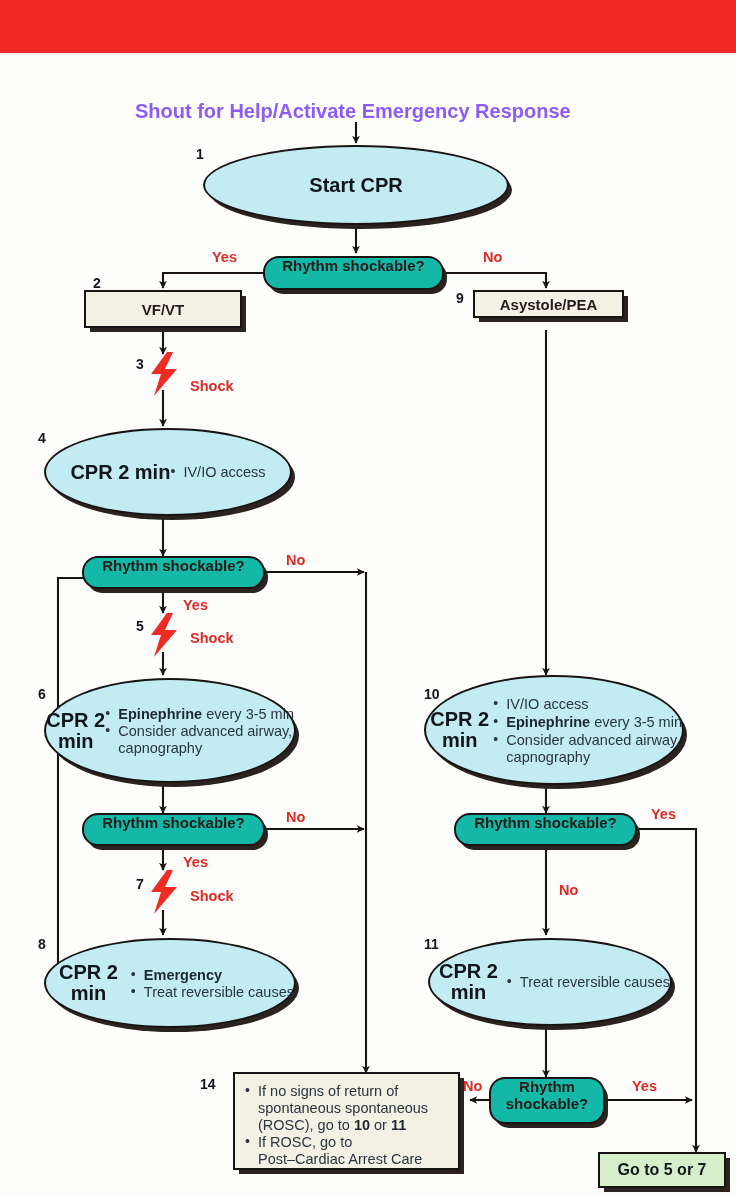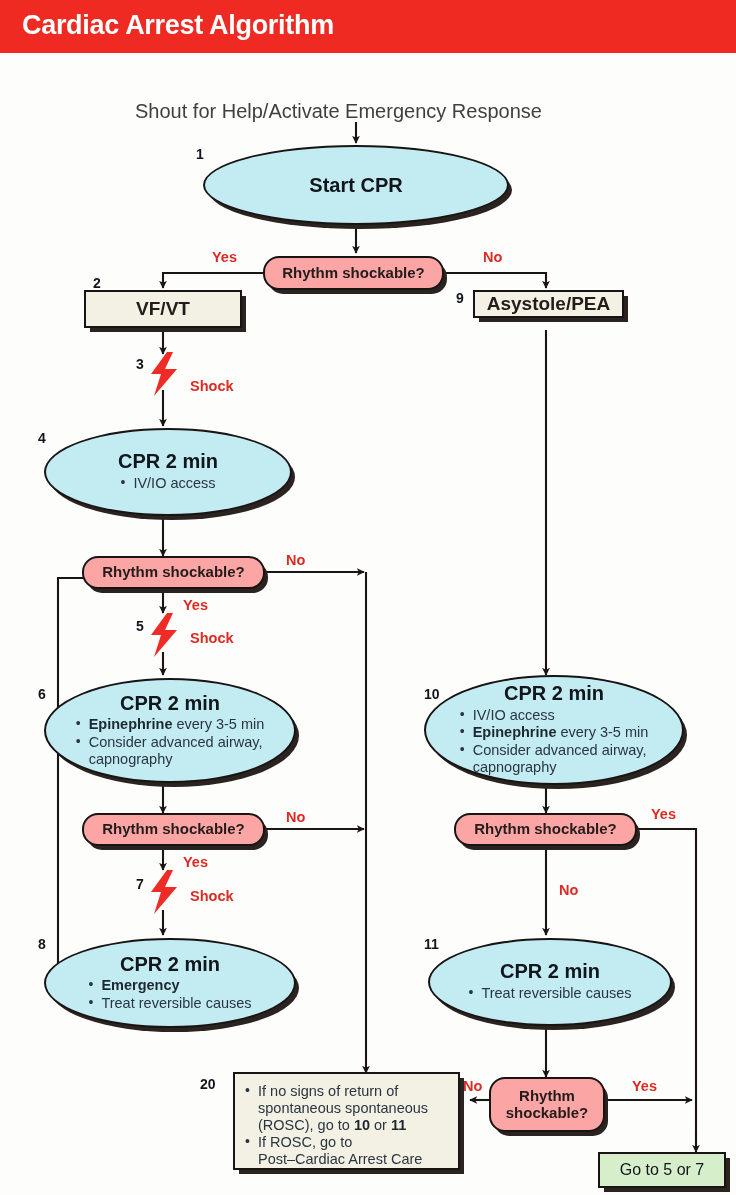--- a/index.html
+++ b/index.html
@@ -25,81 +25,80 @@
   #wires{position:absolute;left:0;top:0;width:736px;height:1195px;}
 
   
   .node{position:absolute;box-sizing:border-box;}
 
   .ellipse{
     border-radius:50%;
     background:#c3ecf2;
     border:2.5px solid #191414;
     box-shadow:4px 5px 0 -1px #2b2320;
-    display:flex;flex-direction:column;align-items:center;justify-content:center;
+    display:flex;align-items:center;justify-content:center;
     text-align:center;
   }
   .rectbox{
     background:#f3f1e4;
     border:2px solid #191414;
     box-shadow:5px 5px 0 -1px #2b2320;
     display:flex;align-items:center;justify-content:center;
     text-align:center;
   }
   .greenbox{
     background:#d6eec9;
     border:2px solid #191414;
     box-shadow:5px 5px 0 -1px #2b2320;
     display:flex;align-items:center;justify-content:center;
   }
   .decision{
-    background:#fca5a5;
+    background:#14b8a6;
     border:2.5px solid #191414;
     border-radius:16px;
     box-shadow:4px 5px 0 -1px #2b2320;
-    display:flex;align-items:center;justify-content:center;
+    display:flex;align-items:flex-start;justify-content:center;
     text-align:center;
   }
 
   .ttl{font-size:20px;font-weight:bold;color:#10161c;line-height:1.05;}
   .deci-txt{font-size:15px;font-weight:bold;color:#241b1b;line-height:1.1;}
-  .boxtxt{font-size:19px;font-weight:bold;color:#241b1b;}
-  .greentxt{font-size:16px;font-weight:normal;color:#10161c;}
+  .boxtxt{font-size:15px;font-weight:bold;color:#241b1b;}
+  .greentxt{font-size:16px;font-weight:bold;color:#10161c;}
 
   ul.bl{list-style:none;margin:2px 0 0 0;padding:0;text-align:left;}
   ul.bl li{
     font-size:14.5px;color:#2a3540;line-height:1.18;
     position:relative;padding-left:13px;margin:0.5px 0;
     white-space:nowrap;
   }
   ul.bl li:before{
     content:"\2022";position:absolute;left:0;top:-1px;font-size:14px;color:#2a3540;
   }
   ul.bl li b{font-weight:bold;color:#1d2730;}
   ul.bl li .cont{display:block;padding-left:0;}
 
   .stepnum{
     position:absolute;font-size:14px;font-weight:bold;color:#10161c;
   }
   .redlabel{
     position:absolute;font-size:14.5px;font-weight:bold;color:#dc2a24;
   }
   .shoutline{
-    position:absolute;font-size:20px;font-weight:normal;color:#404040;
+    position:absolute;font-size:20px;font-weight:bold;color:#8b5cf6;
     white-space:nowrap;
   }
   .bolt{position:absolute;}
 </style>
 </head>
 <body>
 
 <div id="canvas">
 
   <div id="header-bar"></div>
-  <div id="header-title">Cardiac Arrest Algorithm</div>
 
   <svg id="wires" viewBox="0 0 736 1195">
     <defs>
       <marker id="ah" markerWidth="9" markerHeight="9" refX="7.2" refY="4.5" orient="auto" markerUnits="userSpaceOnUse">
         <path d="M0,0.6 L8,4.5 L0,8.4 L2,4.5 Z" fill="#1a1414"></path>
       </marker>
     </defs>
     <g stroke="#1a1414" stroke-width="2.1" fill="none" marker-end="url(#ah)">
 
       <path d="M356,122 L356,143"></path>
@@ -250,30 +249,30 @@
   <div class="redlabel" style="left:559px;top:882px;">No</div>
 
   <div class="stepnum" style="left:424px;top:936px;">11</div>
   <div class="node ellipse" style="left:428px;top:938px;width:244px;height:88px;">
     <div class="ttl">CPR 2 min</div>
     <ul class="bl">
       <li>Treat reversible causes</li>
     </ul>
   </div>
 
-  <div class="node decision" style="left:489px;top:1077px;width:116px;height:55px;">
+  <div class="node decision" style="left:489px;top:1077px;width:116px;height:47px;">
     <span class="deci-txt">
       <span>Rhythm</span><br>
       <span>shockable?</span>
     </span>
   </div>
   <div class="redlabel" style="left:463px;top:1078px;">No</div>
   <div class="redlabel" style="left:632px;top:1078px;">Yes</div>
 
-  <div class="stepnum" style="left:200px;top:1076px;">20</div>
+  <div class="stepnum" style="left:200px;top:1076px;">14</div>
   <div class="node rectbox" style="left:233px;top:1072px;width:227px;height:98px;justify-content:flex-start;padding:6px 0 0 10px;align-items:flex-start;">
     <ul class="bl" style="margin-top:2px;">
       <li>
         <span>If no signs of return of</span>
         <span class="cont">spontaneous spontaneous</span>
         <span class="cont"><span>(ROSC), go to </span><b>10</b><span> or </span><b>11</b></span>
       </li>
       <li>
         <span>If ROSC, go to</span>
         <span class="cont">Post–Cardiac Arrest Care</span>

